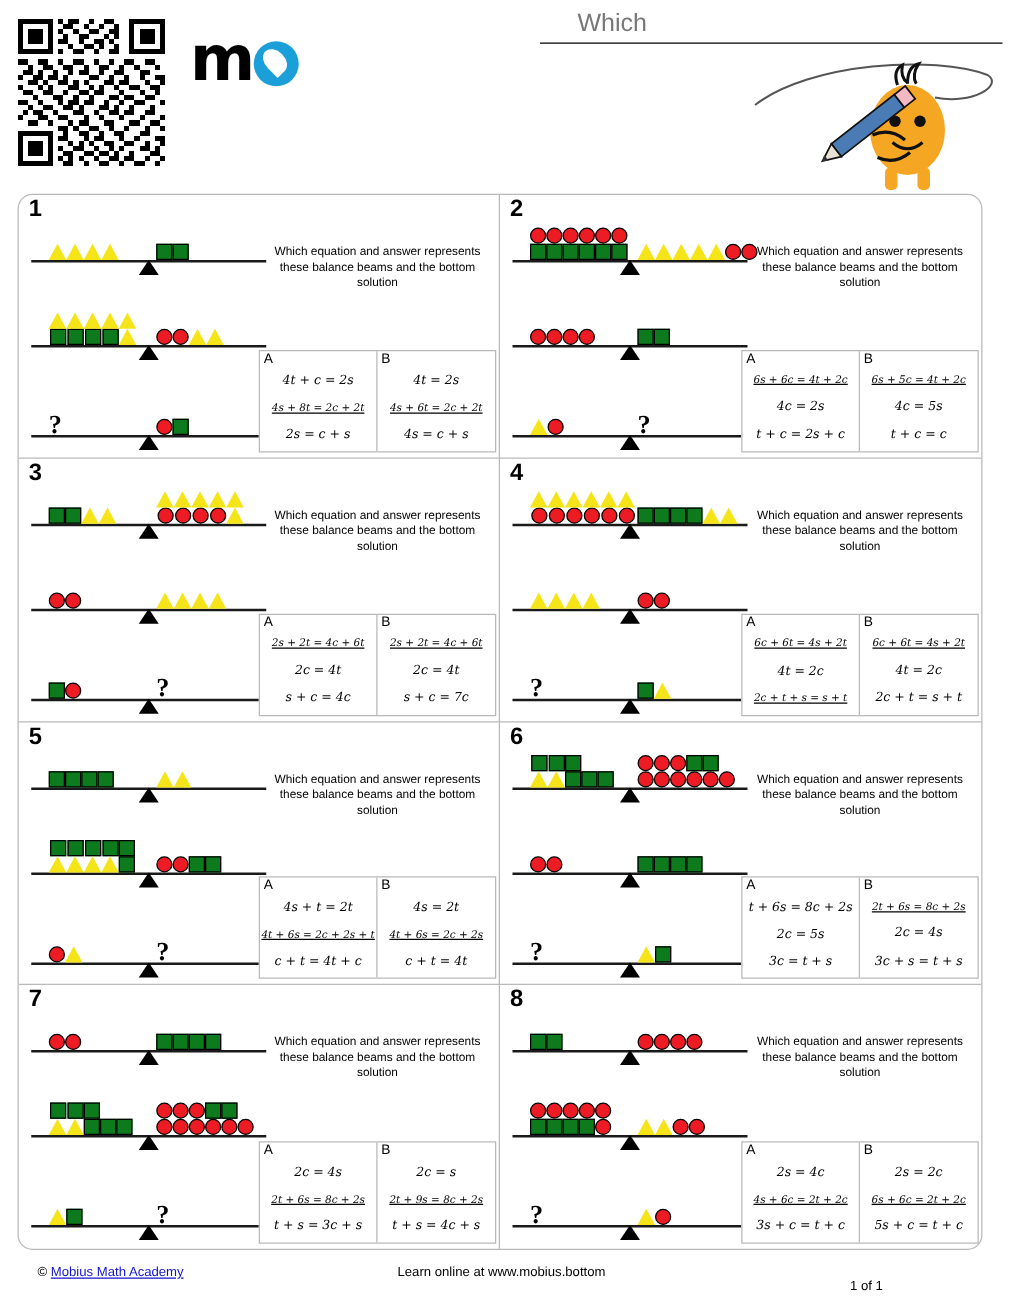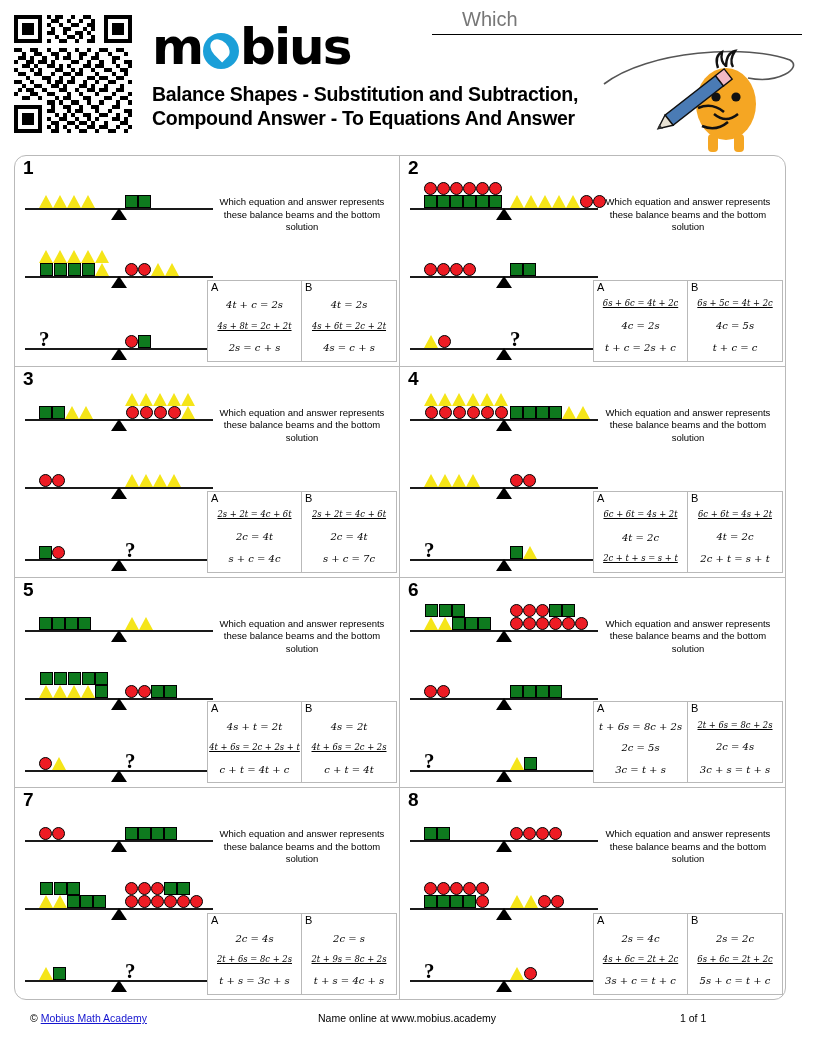--- a/index.html
+++ b/index.html
@@ -142,21 +142,21 @@
   .eq.small{font-size:8.4px;text-decoration:underline;}
   
   .footer{
     position:absolute;left:0;bottom:18px;width:815px;height:20px;
     font-size:10.5px;
     font-family:"Liberation Sans", sans-serif;
   }
   .f-left{position:absolute;left:30px;top:0;}
   .f-left a{color:#1414cf;text-decoration:underline;}
   .f-mid{position:absolute;left:318px;top:0;}
-  .f-right{position:absolute;left:680px;top:0;}
+  .f-right{position:absolute;left:680px;top:11px;}
 </style>
 </head>
 <body>
 
 <div class="header">
 
   <div class="qr">
     <svg width="118" height="128" viewBox="0 0 29 29" shape-rendering="crispEdges">
       <rect width="29" height="29" fill="#fff"></rect>
       <g fill="#000">
@@ -362,25 +362,23 @@
           <rect x="23" y="28" width="2" height="1"></rect>
           <rect x="27" y="28" width="1" height="1"></rect>
       </g>
     </svg>
   </div>
 
   <div class="brand">
     <div class="logo-wrap">
       <span class="logo-m">m</span>
       <span class="logo-o"></span>
-      <span class="logo-rest">bius</span>
     </div>
   </div>
 
-  <div class="wtitle">Balance Shapes - Substitution and Subtraction, Compound Answer - To Equations And Answer</div>
 
   <div class="name-label">Which</div>
   <div class="name-line"></div>
 
   <svg class="mascot" viewBox="0 0 200 110">
     <path d="M6 42 C50 8, 150 2, 192 18 C205 26, 180 42, 150 36" fill="none" stroke="#555" stroke-width="1.6"></path>
     <ellipse cx="128" cy="62" rx="30" ry="36" fill="#f5a623"></ellipse>
     <path d="M120 26 q-4 -12 4 -16 q-2 10 4 14" fill="none" stroke="#111" stroke-width="2.4"></path>
     <path d="M128 25 q0 -14 9 -16 q-6 9 -2 16" fill="none" stroke="#111" stroke-width="2.4"></path>
     <circle cx="118" cy="55" r="4.6" fill="#111"></circle>
@@ -1273,15 +1271,15 @@
         </div>
       </div>
     </div>
   </div>
 
 <div class="footer">
   <div class="f-left">
     <span>©</span>
     <a href="#">Mobius Math Academy</a>
   </div>
-  <div class="f-mid">Name online at www.mobius.academy</div>
+  <div class="f-mid">Learn online at www.mobius.bottom</div>
   <div class="f-right">1 of 1</div>
 </div>
 
 </body></html>

